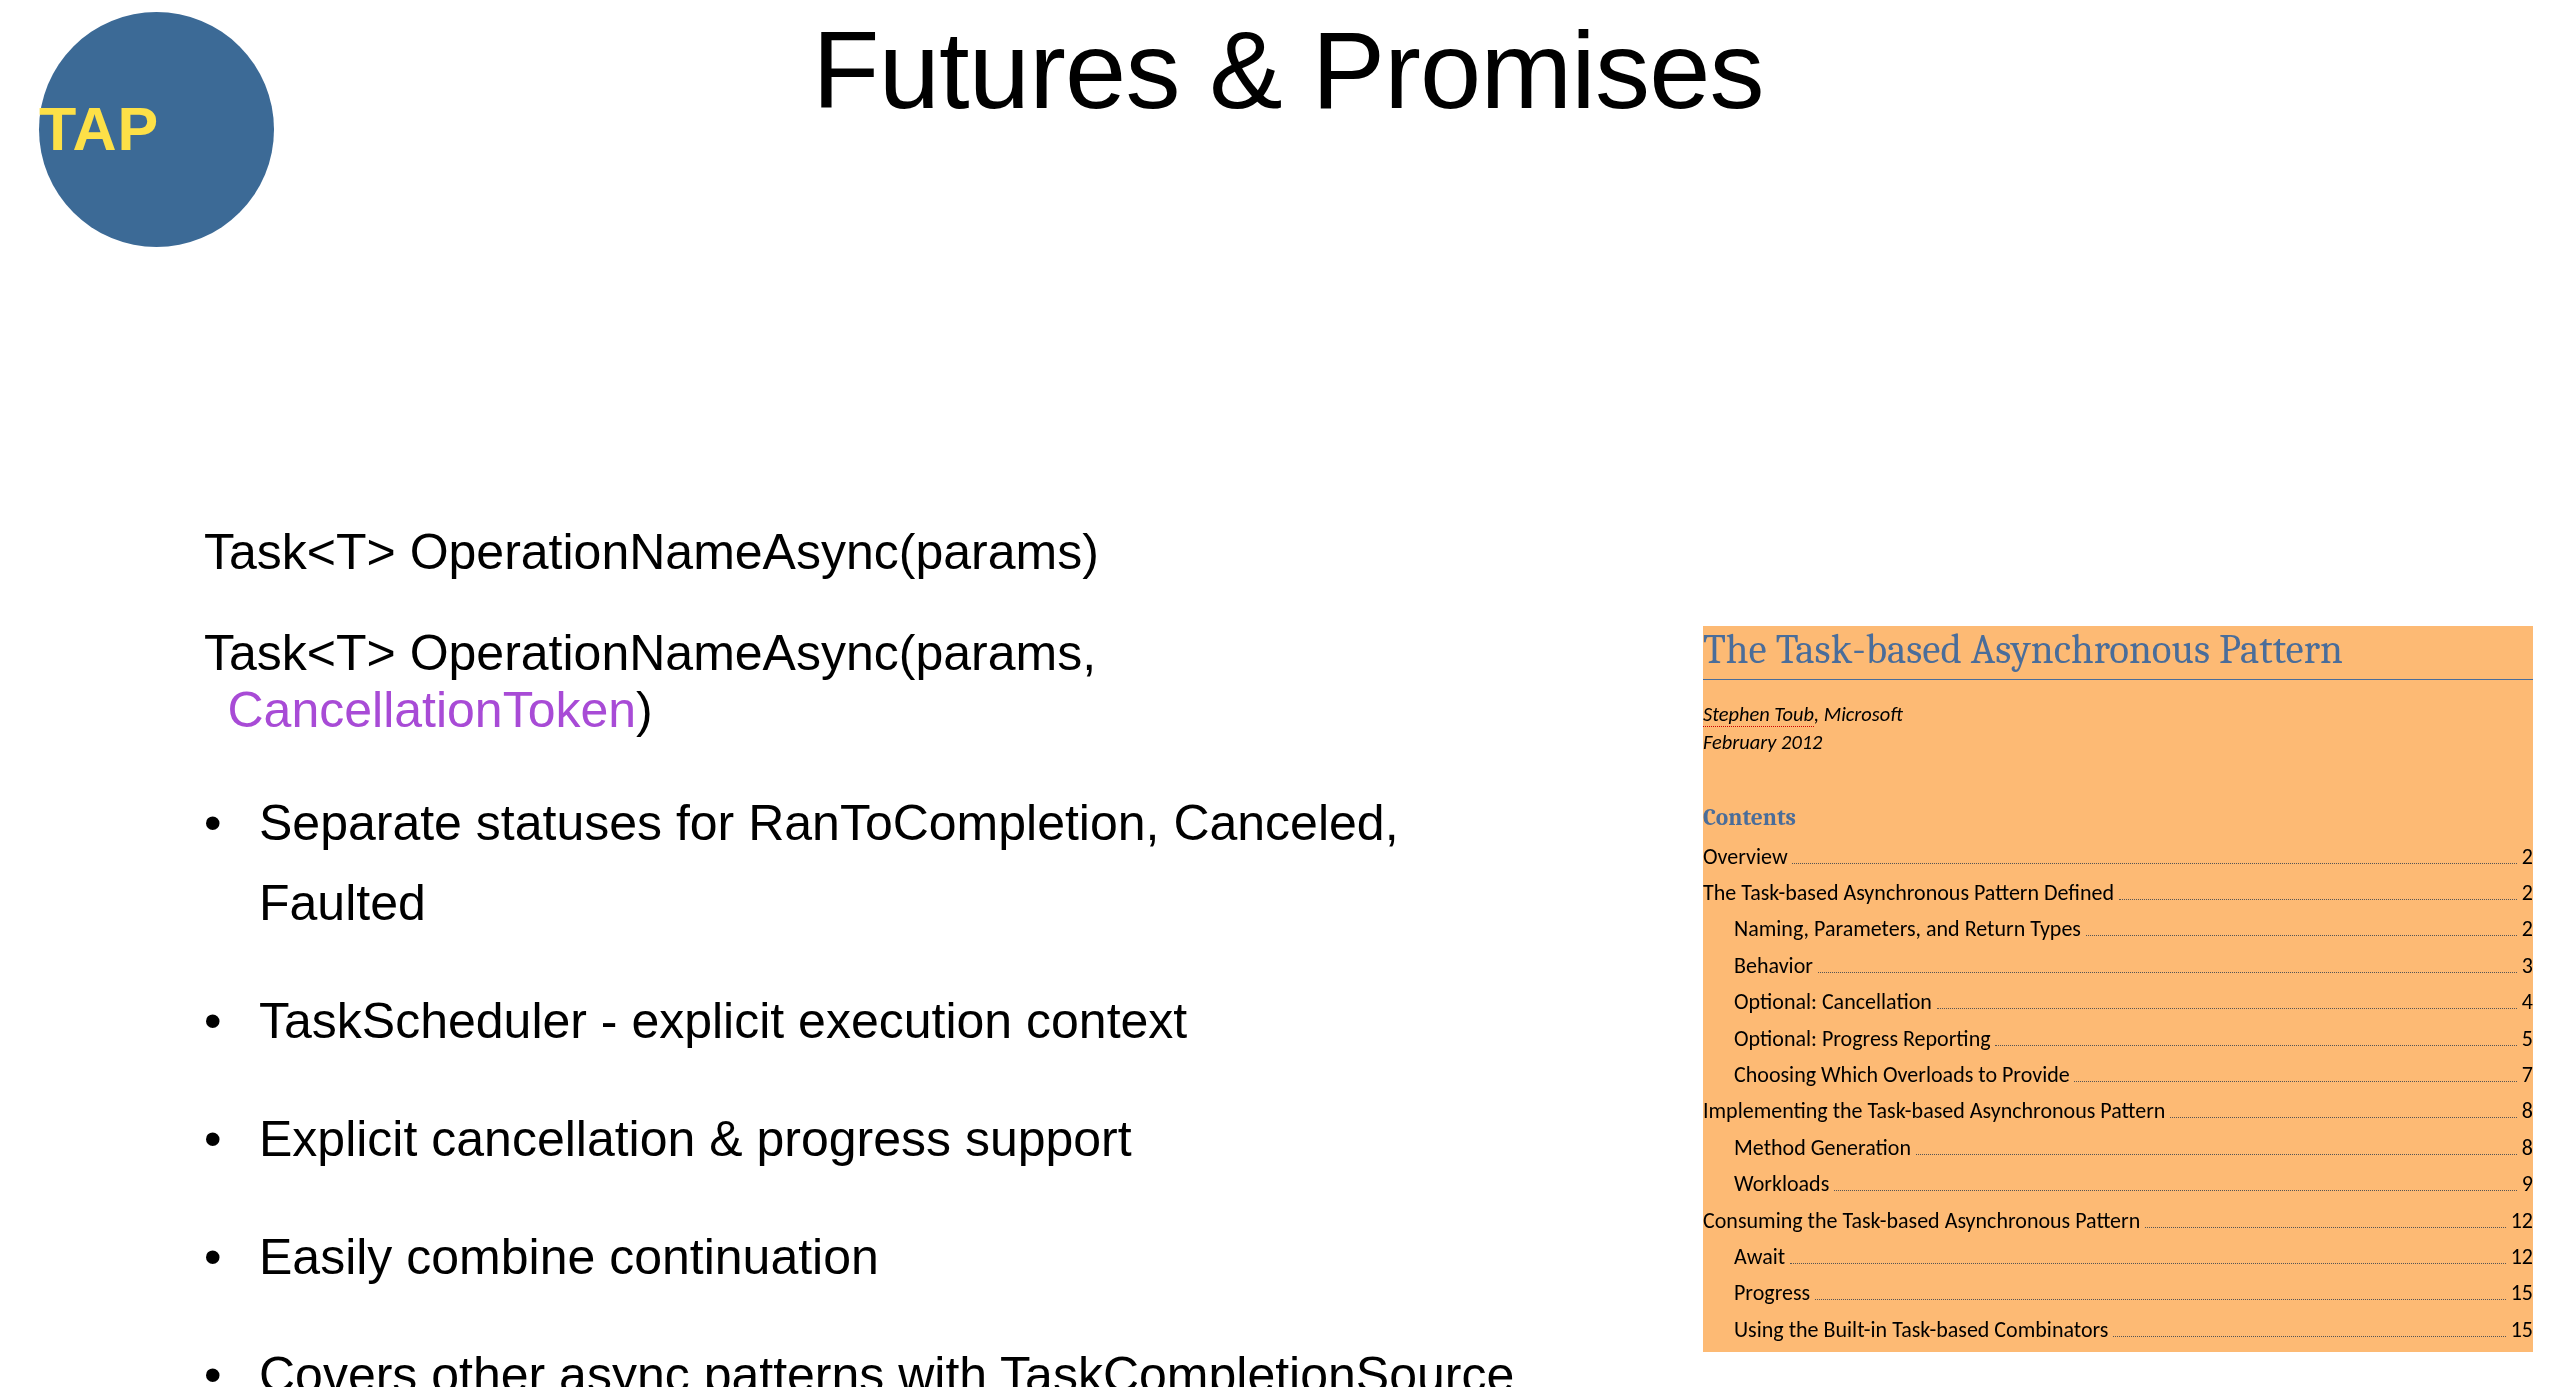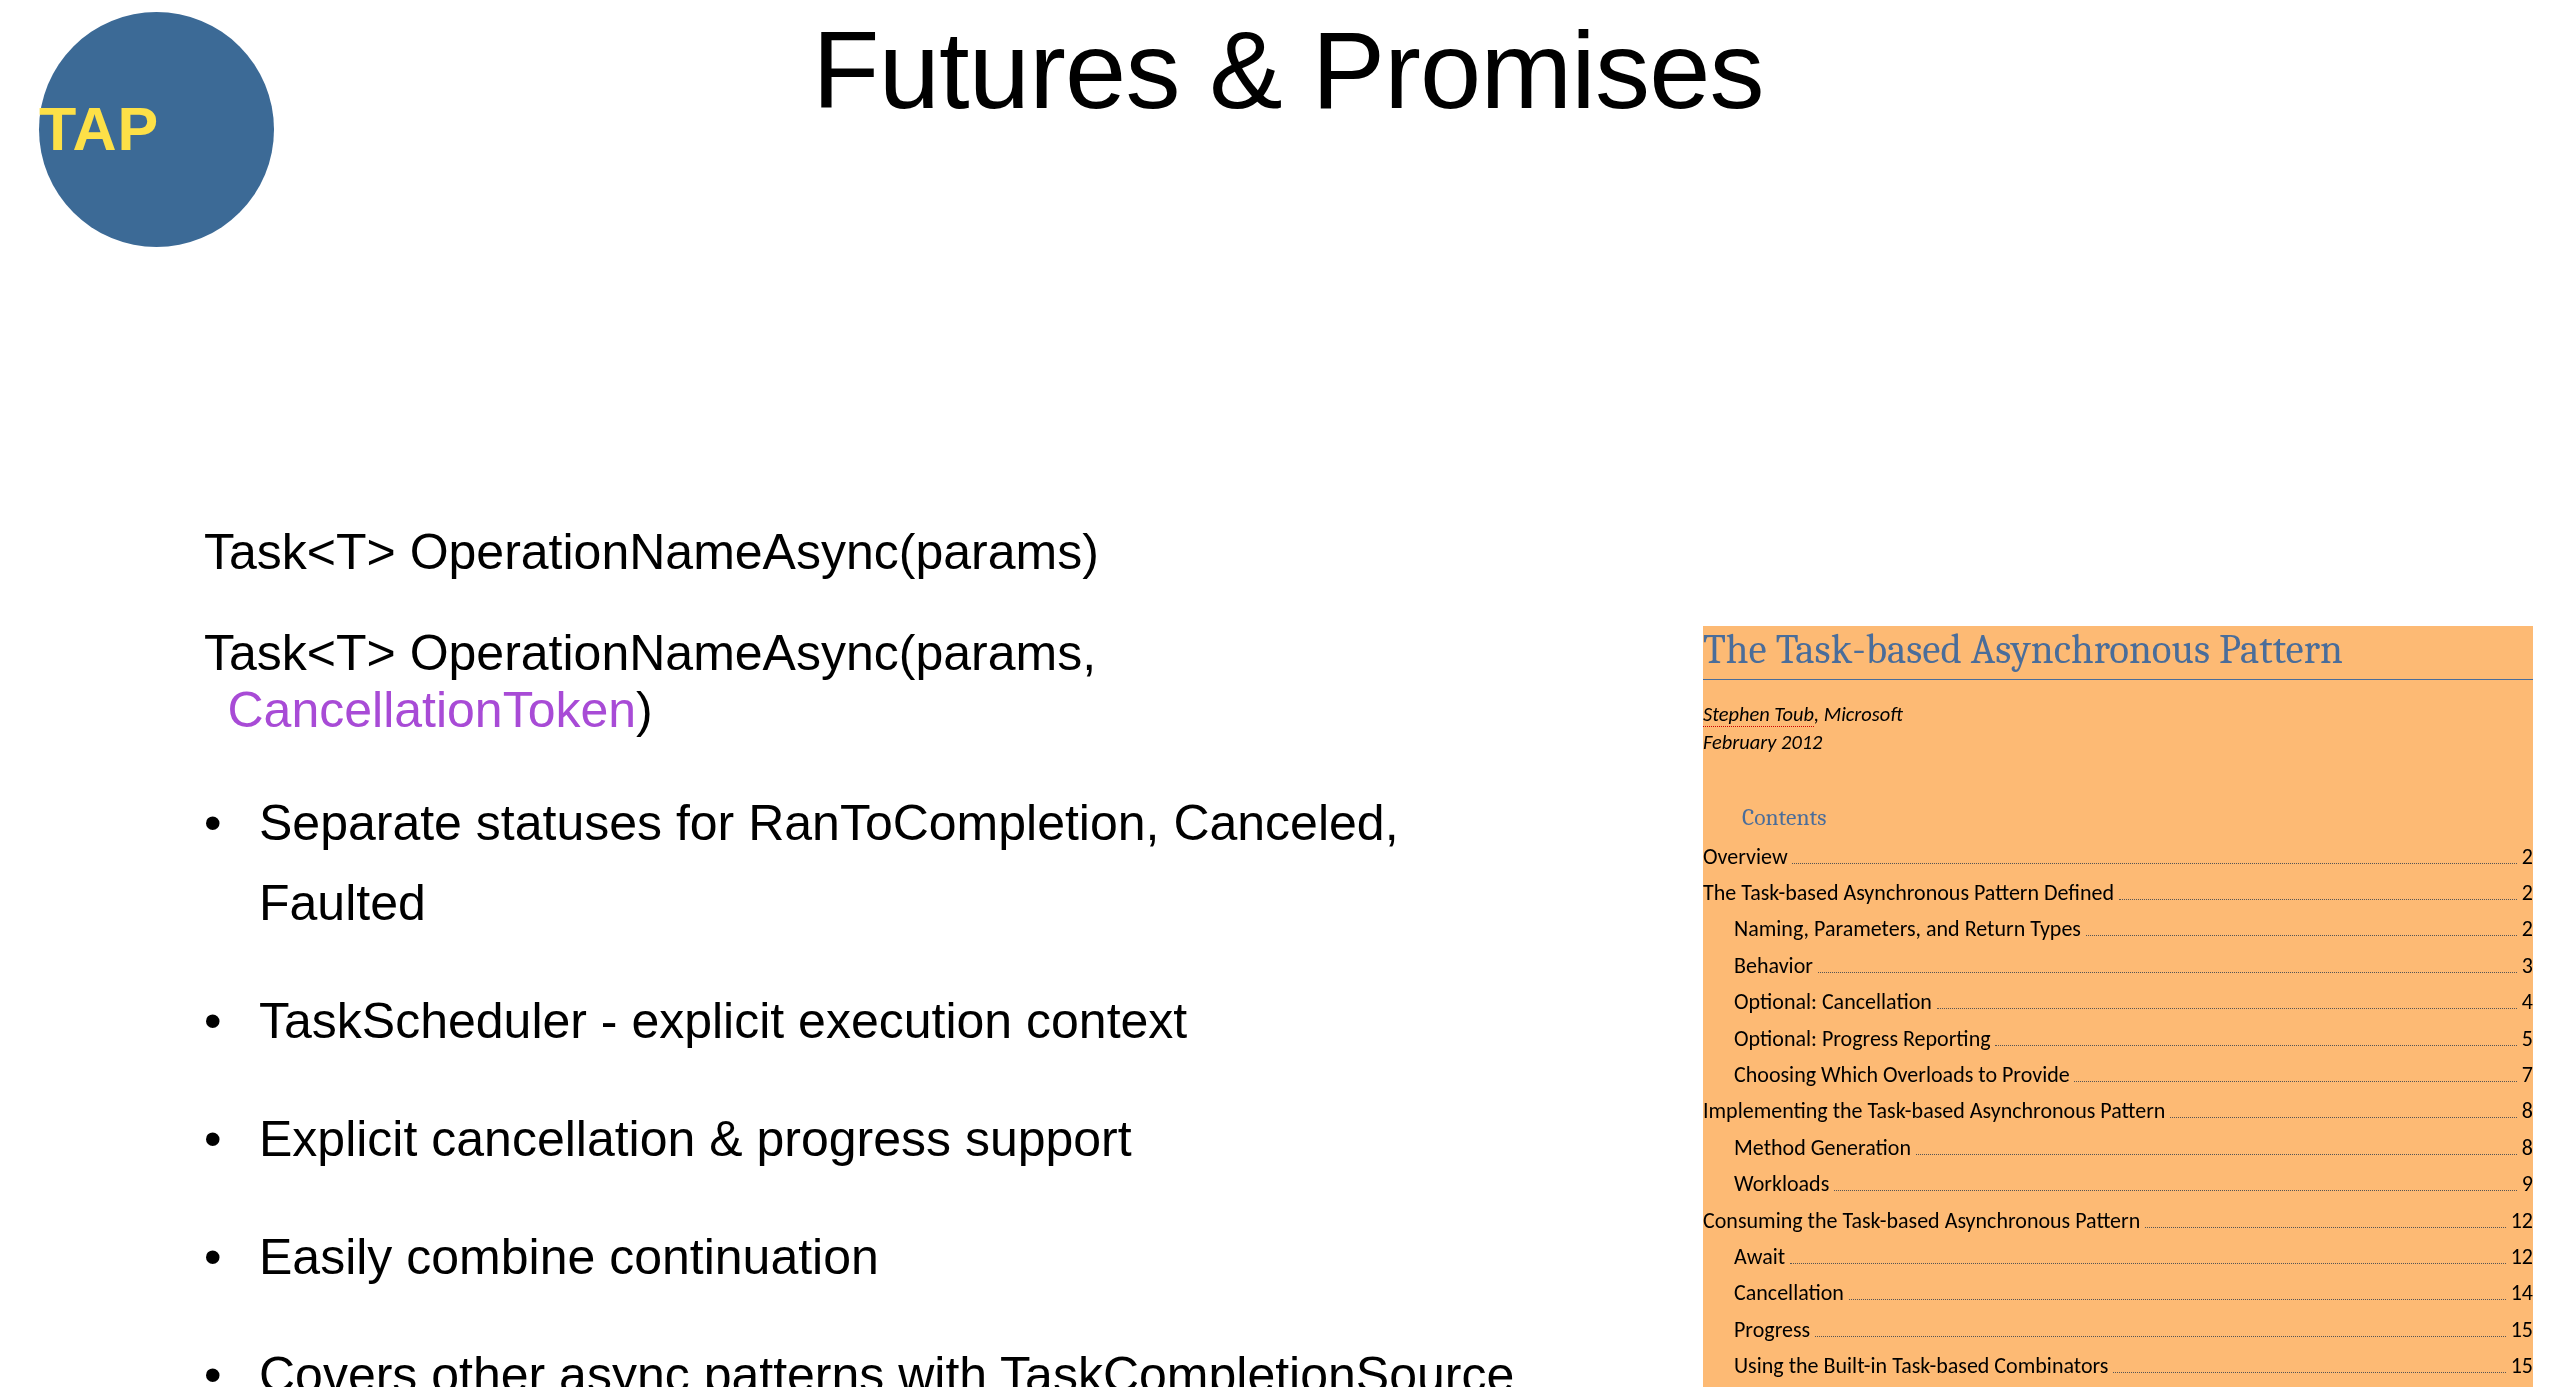--- a/index.html
+++ b/index.html
@@ -99,24 +99,23 @@
     font-size: 20.4px;
     line-height: 1.4;
     margin-bottom: 47px;
   }
   .doc-meta .author-name {
     border-bottom: 1.6px dotted #c00;
   }
   .contents-heading {
     font-family: Cambria, Georgia, serif;
     color: #4a6d9a;
-    font-weight: 400;
+    font-weight: 700;
     font-size: 23.5px;
     margin-bottom: 11.7px;
-    margin-left: 39px;
   }
   .toc { font-size: 22px; }
   .toc-row {
     display: flex;
     align-items: baseline;
     margin-bottom: 9.4px;
     white-space: nowrap;
   }
   .toc-row.l2 { padding-left: 31px; }
   .toc-label { flex: 0 0 auto; }
@@ -223,25 +222,20 @@
           <span class="toc-label">Consuming the Task-based Asynchronous Pattern</span>
           <span class="toc-leader"></span>
           <span class="toc-page">12</span>
         </div>
         <div class="toc-row l2">
           <span class="toc-label">Await</span>
           <span class="toc-leader"></span>
           <span class="toc-page">12</span>
         </div>
         <div class="toc-row l2">
-          <span class="toc-label">Cancellation</span>
-          <span class="toc-leader"></span>
-          <span class="toc-page">14</span>
-        </div>
-        <div class="toc-row l2">
           <span class="toc-label">Progress</span>
           <span class="toc-leader"></span>
           <span class="toc-page">15</span>
         </div>
         <div class="toc-row l2">
           <span class="toc-label">Using the Built-in Task-based Combinators</span>
           <span class="toc-leader"></span>
           <span class="toc-page">15</span>
         </div>
       </div>

